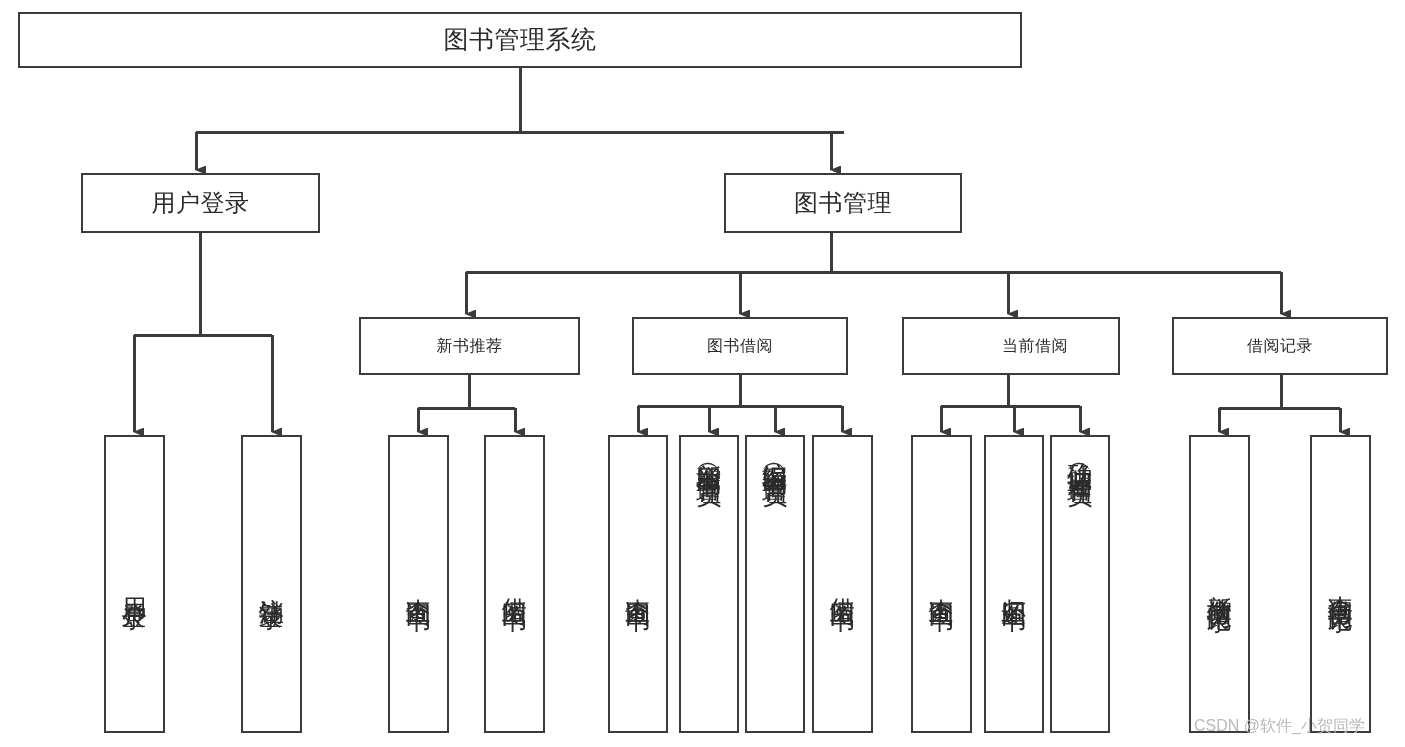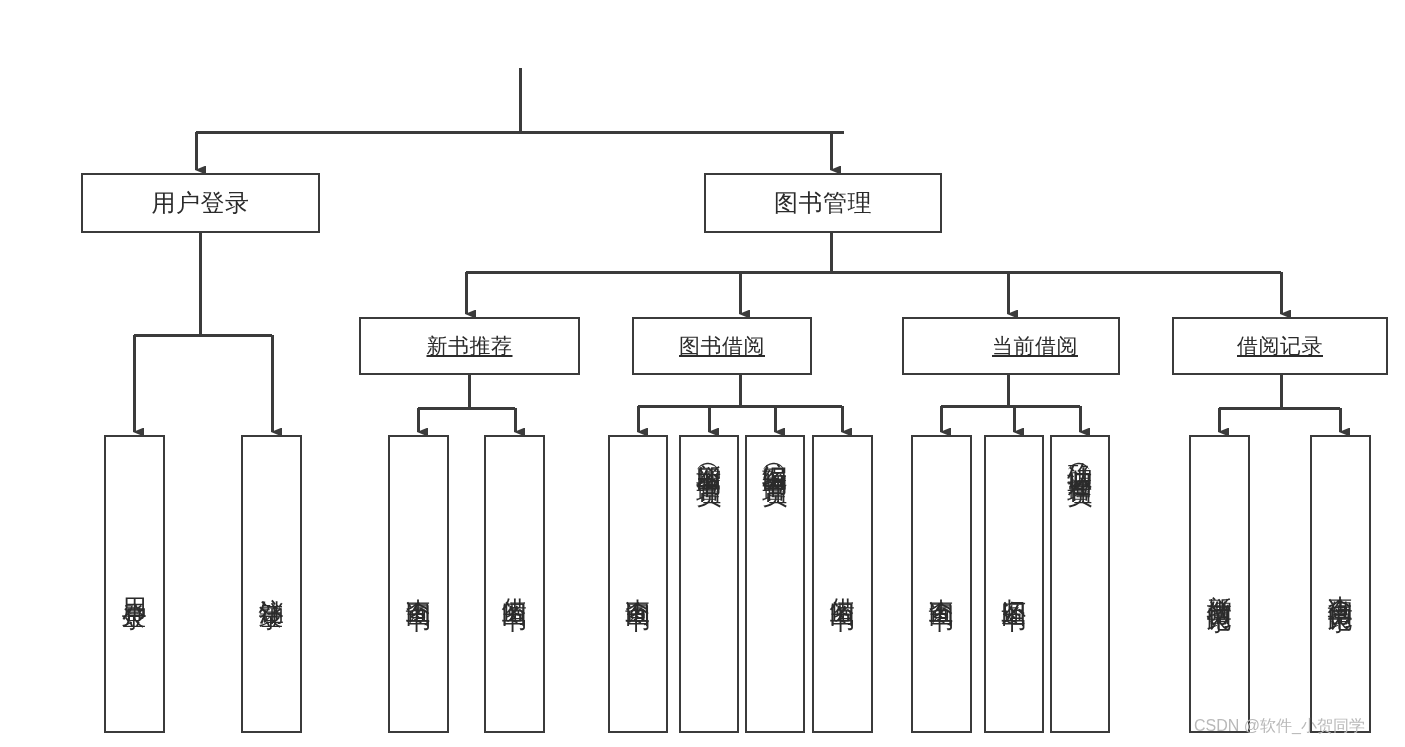--- a/index.html
+++ b/index.html
@@ -42,22 +42,21 @@
     line-height: 1.26;
     letter-spacing: 0.5px;
   }
   .node.root .node-label {
     font-size: 25px;
   }
   .node.level2 .node-label {
     font-size: 24px;
   }
   .node.level3 .node-label {
-    font-size: 21px;
-    text-decoration: underline;
+    font-size: 16px;
   }
   .node.leaf {
     align-items: flex-start;
     justify-content: center;
     padding-top: 0;
   }
   .node.leaf .node-label {
     writing-mode: vertical-rl;
     text-orientation: upright;
     font-size: 25px;
@@ -127,32 +126,35 @@
       <path d="M 1014,406 L 1014,432" marker-end="url(#arrowhead)"></path>
       <path d="M 1080,406 L 1080,432" marker-end="url(#arrowhead)"></path>
 
       <path d="M 1281,375 L 1281,408"></path>
       <path d="M 1219,408 L 1340,408"></path>
       <path d="M 1219,408 L 1219,432" marker-end="url(#arrowhead)"></path>
       <path d="M 1340,408 L 1340,432" marker-end="url(#arrowhead)"></path>
     </g>
   </svg>
 
+  <div class="node root" style="left: 18px; top: 12px; width: 1004px; height: 56px; border-color: rgb(59, 59, 59); background: rgb(255, 255, 255); color: rgb(43, 43, 43);">
+    <span class="node-label">图书管理系统</span>
+  </div>
 
   <div class="node level2" style="left: 81px; top: 173px; width: 239px; height: 60px; border-color: rgb(59, 59, 59); background: rgb(255, 255, 255); color: rgb(43, 43, 43);">
     <span class="node-label">用户登录</span>
   </div>
-  <div class="node level2" style="left: 704px; top: 173px; width: 238px; height: 60px; border-color: rgb(59, 59, 59); background: rgb(255, 255, 255); color: rgb(43, 43, 43);">
+  <div class="node level2" style="left: 724px; top: 173px; width: 238px; height: 60px; border-color: rgb(59, 59, 59); background: rgb(255, 255, 255); color: rgb(43, 43, 43);">
     <span class="node-label">图书管理</span>
   </div>
 
   <div class="node level3" style="left: 359px; top: 317px; width: 221px; height: 58px; border-color: rgb(59, 59, 59); background: rgb(255, 255, 255); color: rgb(43, 43, 43);">
     <span class="node-label">新书推荐</span>
   </div>
-  <div class="node level3" style="left: 632px; top: 317px; width: 180px; height: 58px; border-color: rgb(59, 59, 59); background: rgb(255, 255, 255); color: rgb(43, 43, 43);">
+  <div class="node level3" style="left: 632px; top: 317px; width: 216px; height: 58px; border-color: rgb(59, 59, 59); background: rgb(255, 255, 255); color: rgb(43, 43, 43);">
     <span class="node-label">图书借阅</span>
   </div>
   <div class="node level3" style="left: 902px; top: 317px; width: 218px; height: 58px; border-color: rgb(59, 59, 59); background: rgb(255, 255, 255); color: rgb(43, 43, 43); padding-left: 48px;">
     <span class="node-label">当前借阅</span>
   </div>
   <div class="node level3" style="left: 1172px; top: 317px; width: 216px; height: 58px; border-color: rgb(59, 59, 59); background: rgb(255, 255, 255); color: rgb(43, 43, 43);">
     <span class="node-label">借阅记录</span>
   </div>
 
   <div class="node leaf align-middle" style="left: 104px; top: 435px; width: 61px; height: 298px; border-color: rgb(59, 59, 59); background: rgb(255, 255, 255); color: rgb(43, 43, 43);">

